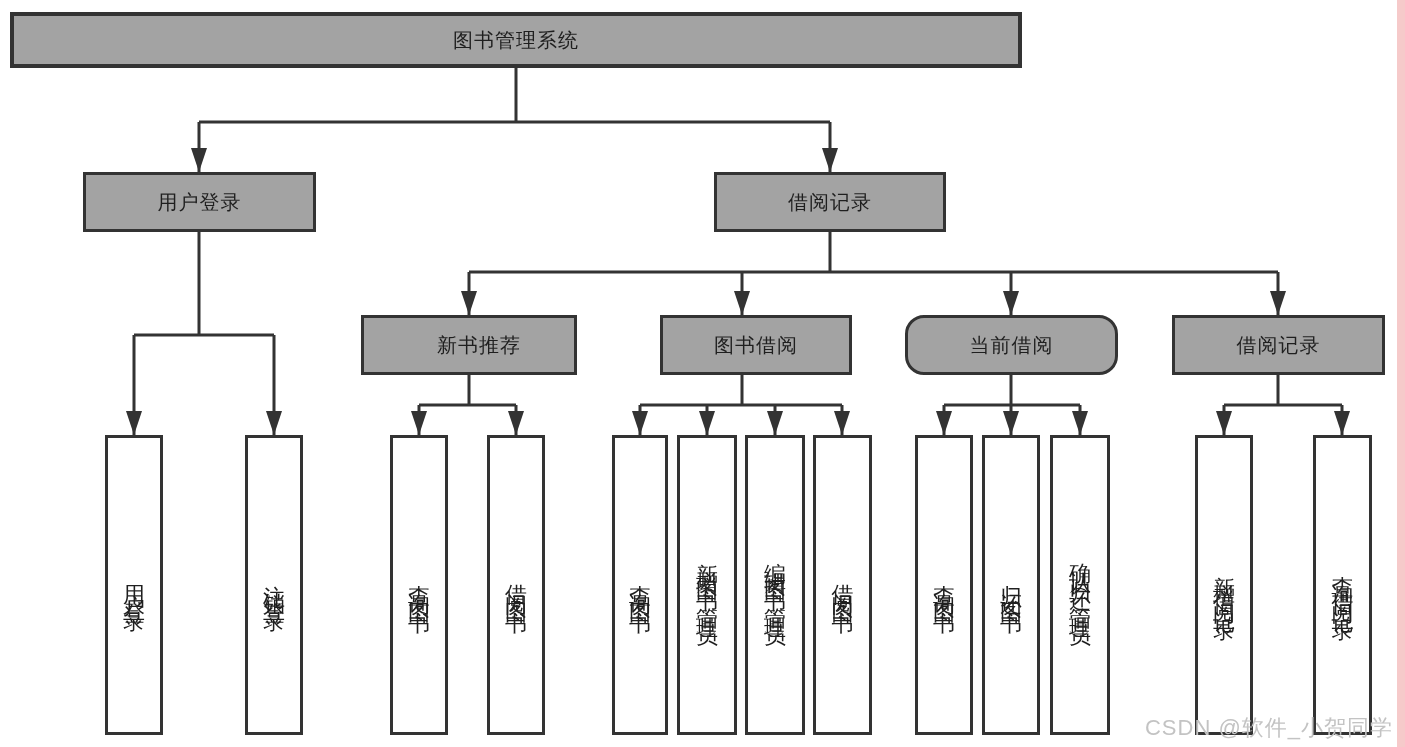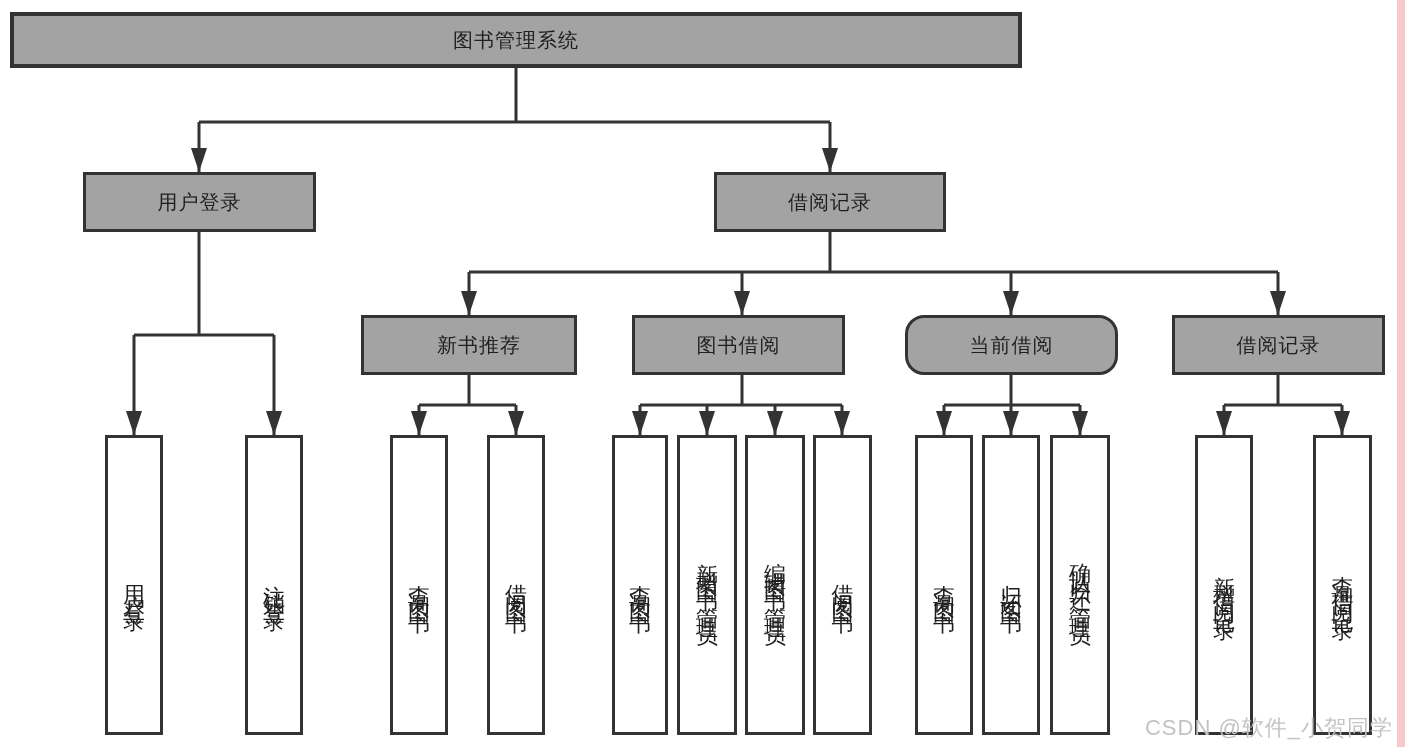--- a/index.html
+++ b/index.html
@@ -91,21 +91,21 @@
   <div class="hbox" style="left:83px;top:172px;width:233px;height:60px;">
     <span>用户登录</span>
   </div>
   <div class="hbox" style="left:714px;top:172px;width:232px;height:60px;">
     <span>借阅记录</span>
   </div>
 
   <div class="hbox" style="left:361px;top:315px;width:216px;height:60px;padding-left:20px;">
     <span>新书推荐</span>
   </div>
-  <div class="hbox" style="left:632px;top:315px;width:213px;height:60px;">
+  <div class="hbox" style="left:660px;top:315px;width:192px;height:60px;">
     <span>图书借阅</span>
   </div>
   <div class="hbox" style="left:905px;top:315px;width:213px;height:60px;border-radius:19px;">
     <span>当前借阅</span>
   </div>
   <div class="hbox" style="left:1172px;top:315px;width:213px;height:60px;">
     <span>借阅记录</span>
   </div>
 
   <div class="vbox" style="left:105px;width:58px;">

